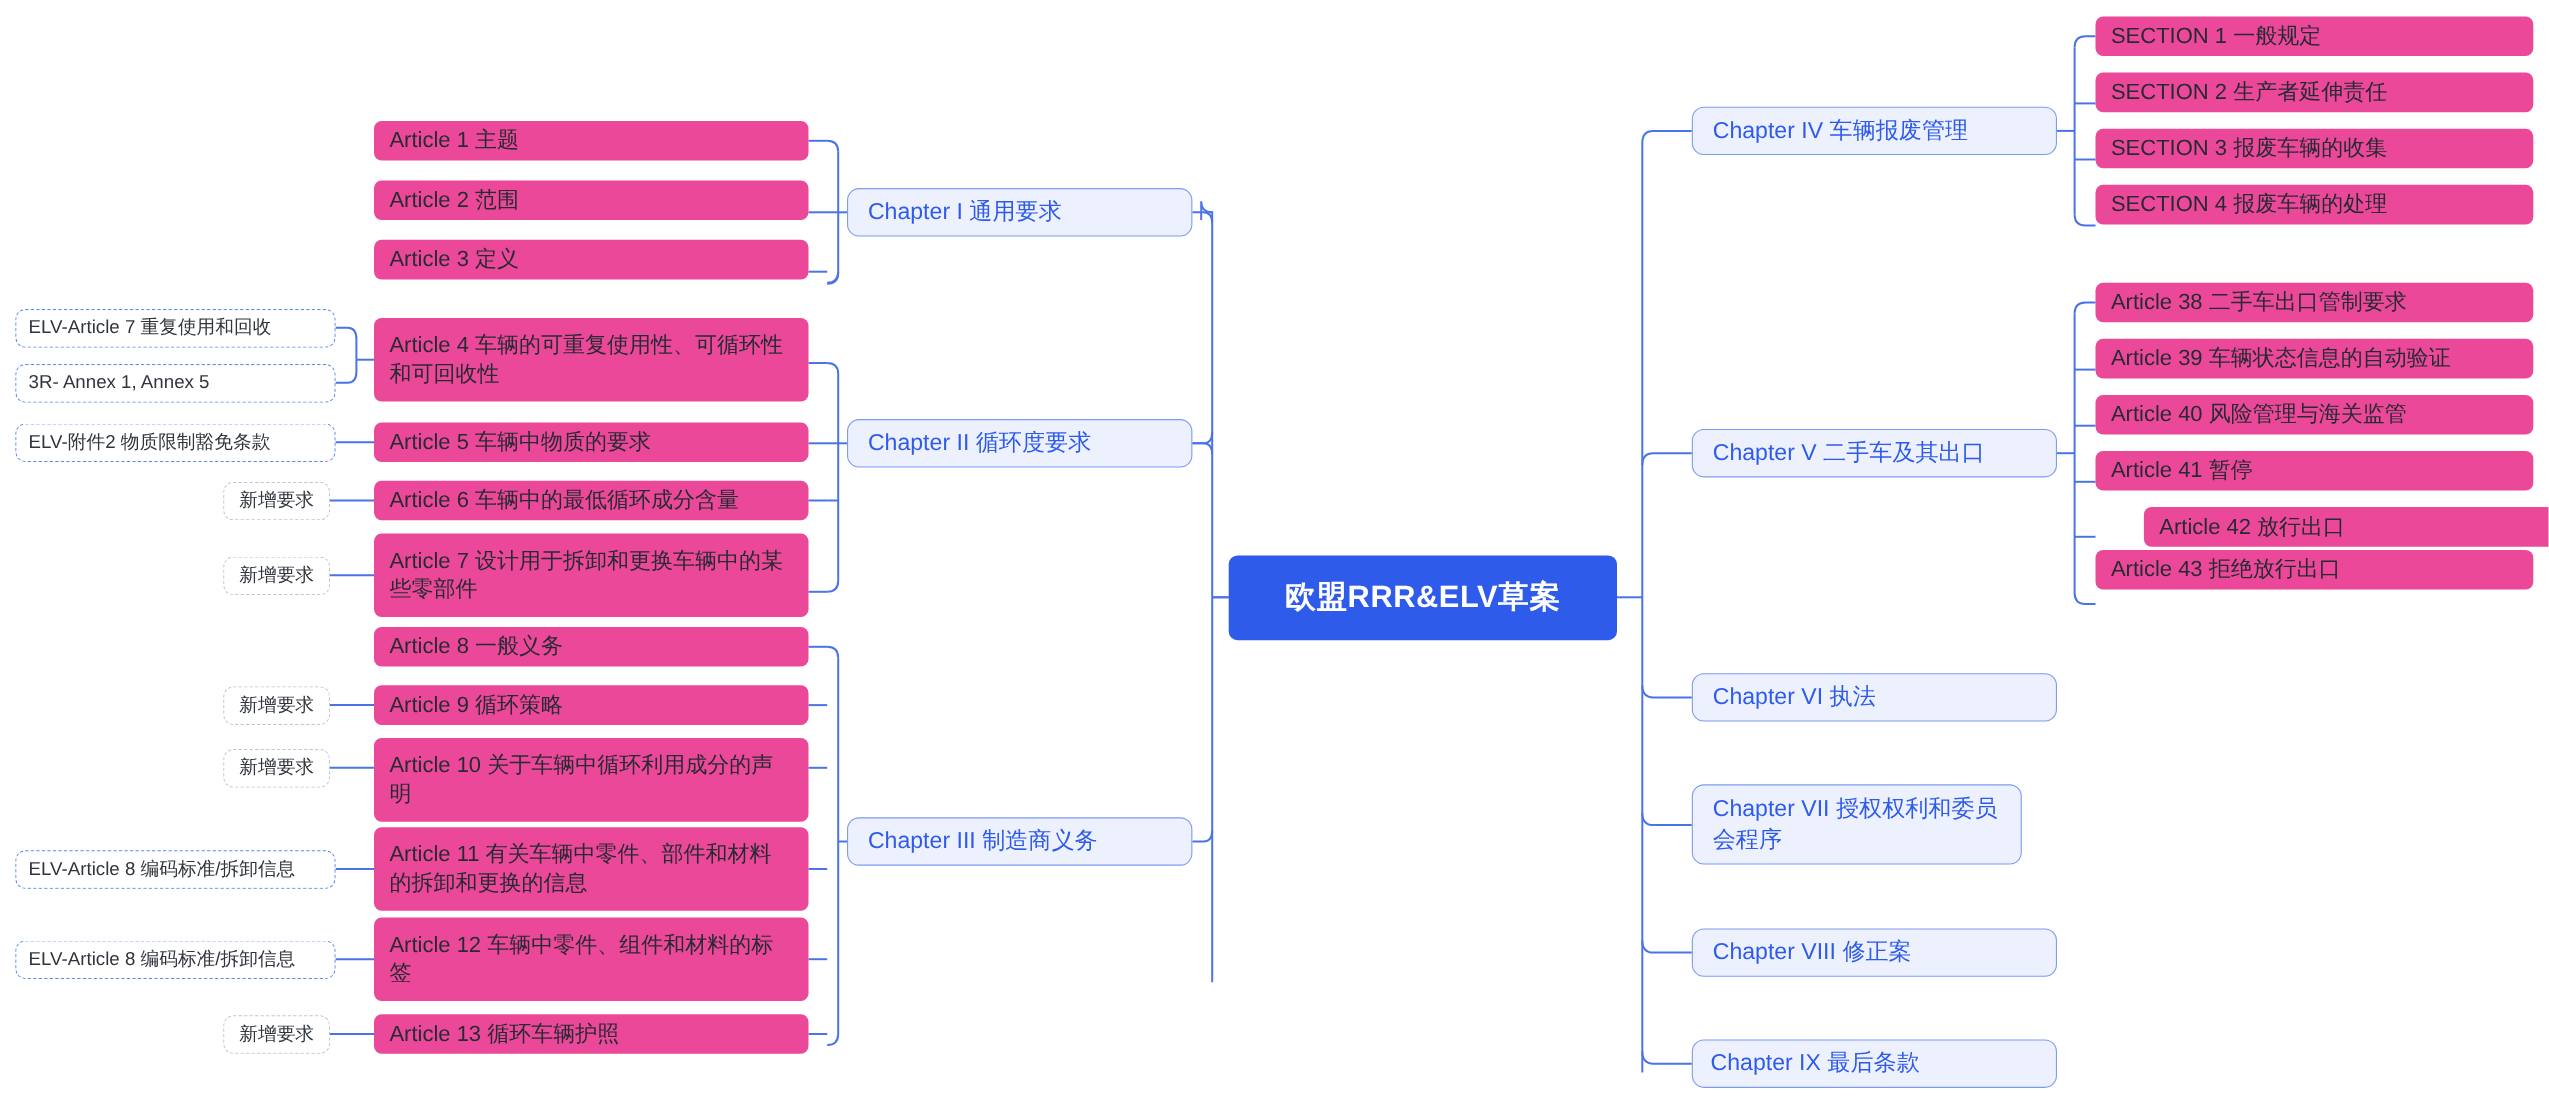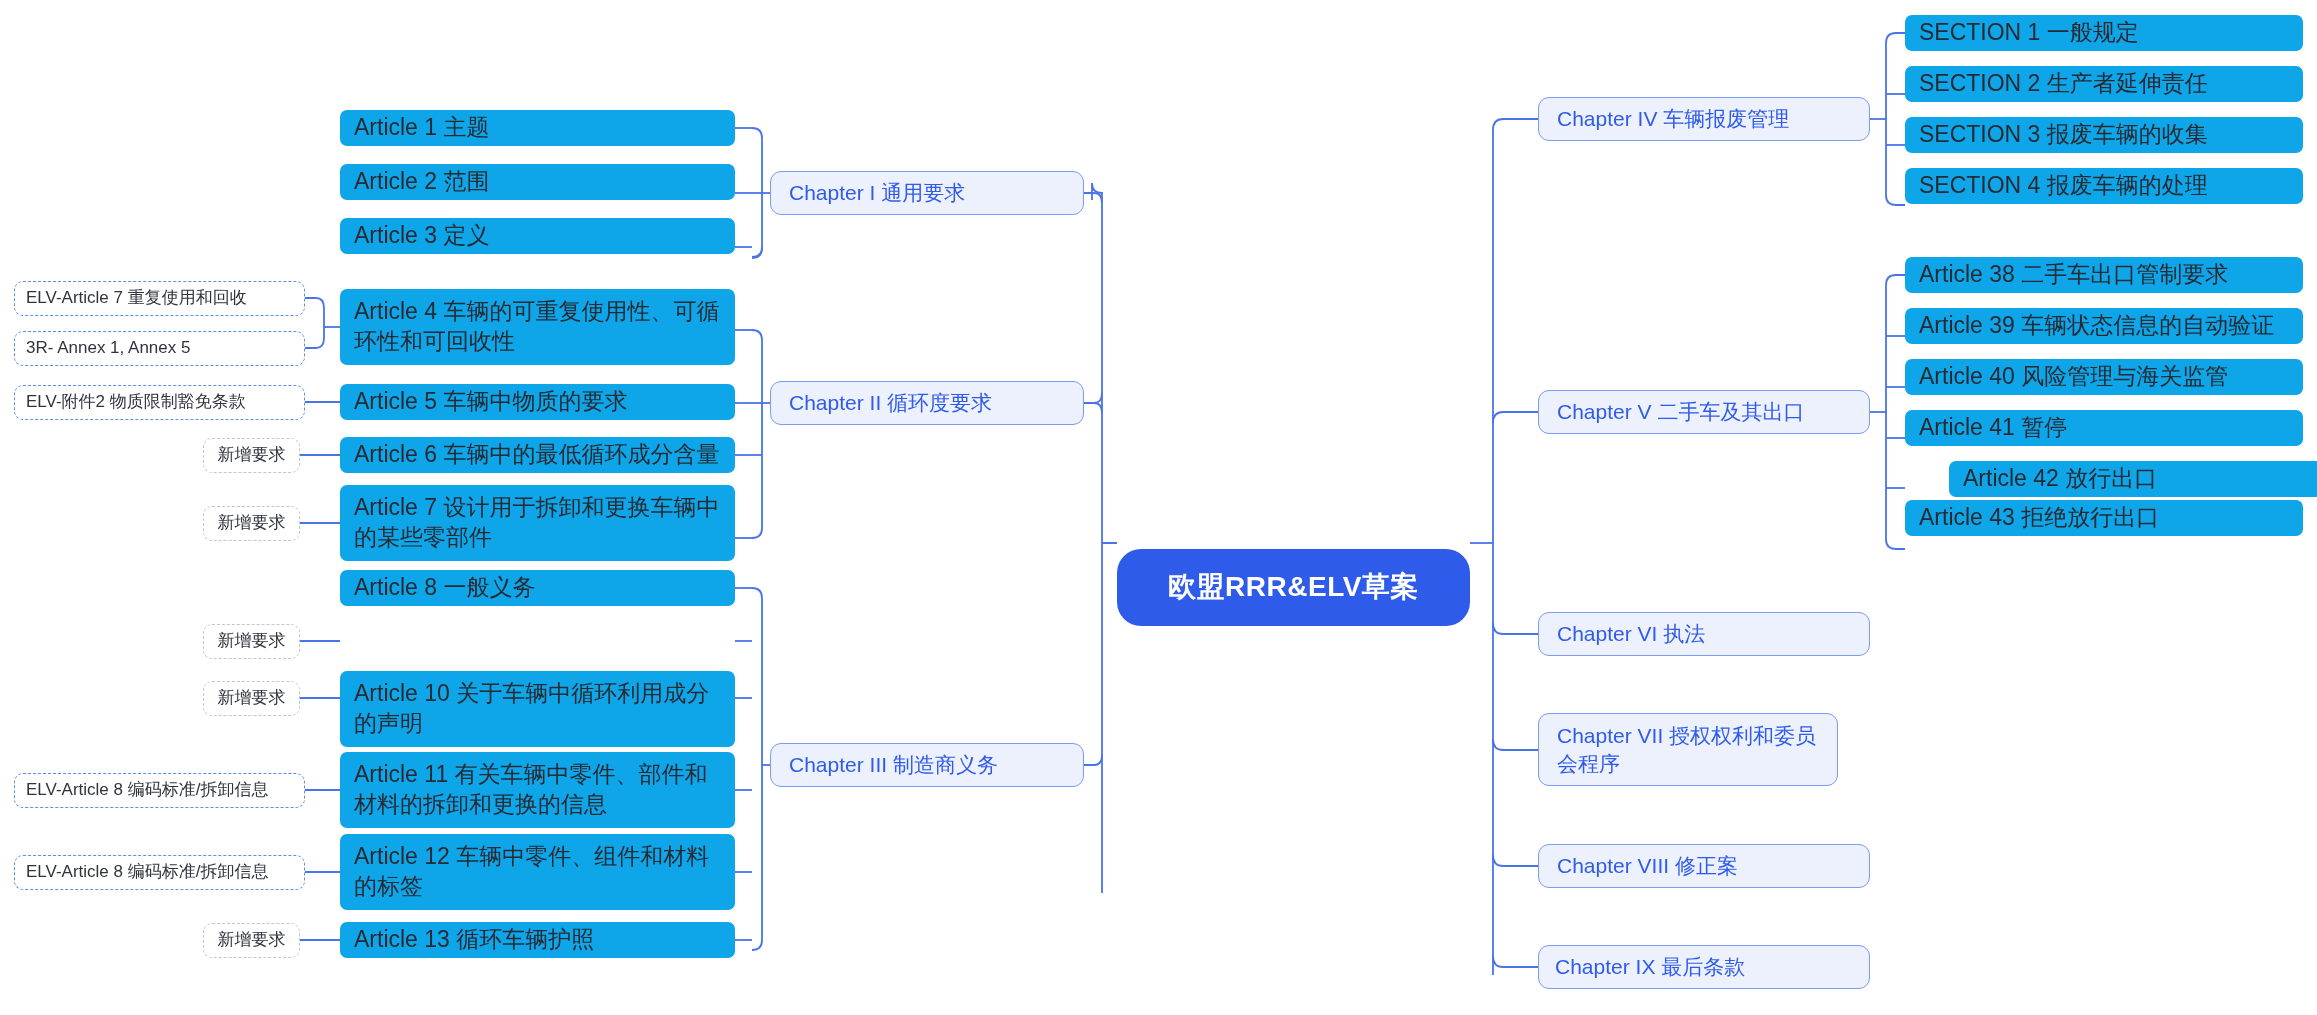--- a/index.html
+++ b/index.html
@@ -29,39 +29,38 @@
     border-radius: 10px;
     line-height: 1.30;
   }
   
   .root {
     background: #2F5BEA;
     color: #ffffff;
     font-size: 28px;
     font-weight: bold;
     justify-content: center;
-    border-radius: 24px;
+    border-radius: 8px;
     letter-spacing: 0.5px;
-    margin-top: 44px;
   }
   
   .chapter {
     background: #EDF1FD;
     border: 1.6px solid #7D9BF2;
     color: #2F5BEA;
     font-size: 21px;
     font-weight: 500;
     padding: 0 18px;
     border-radius: 11px;
   }
   
   .leaf {
-    background: #0ea5e9;
+    background: #ec4899;
     color: #262B33;
-    font-size: 23px;
+    font-size: 20px;
     padding: 6px 14px;
     border-radius: 7px;
   }
   
   .tag {
     background: #ffffff;
     font-size: 17px;
     color: #30353D;
     padding: 3px 11px;
     border-radius: 9px;
@@ -216,20 +215,23 @@
   <div class="node leaf" style="left:340px; top:437px; width:395px; height:36px;">
     <span class="txt">Article 6 车辆中的最低循环成分含量</span>
   </div>
   <div class="node leaf" style="left:340px; top:485px; width:395px; height:76px;">
     <span class="txt">Article 7 设计用于拆卸和更换车辆中的某些零部件</span>
   </div>
 
   <div class="node leaf" style="left:340px; top:570px; width:395px; height:36px;">
     <span class="txt">Article 8 一般义务</span>
   </div>
+  <div class="node leaf" style="left:340px; top:623px; width:395px; height:36px;">
+    <span class="txt">Article 9 循环策略</span>
+  </div>
   <div class="node leaf" style="left:340px; top:671px; width:395px; height:76px;">
     <span class="txt">Article 10 关于车辆中循环利用成分的声明</span>
   </div>
   <div class="node leaf" style="left:340px; top:752px; width:395px; height:76px;">
     <span class="txt">Article 11 有关车辆中零件、部件和材料的拆卸和更换的信息</span>
   </div>
   <div class="node leaf" style="left:340px; top:834px; width:395px; height:76px;">
     <span class="txt">Article 12 车辆中零件、组件和材料的标签</span>
   </div>
   <div class="node leaf" style="left:340px; top:922px; width:395px; height:36px;">

